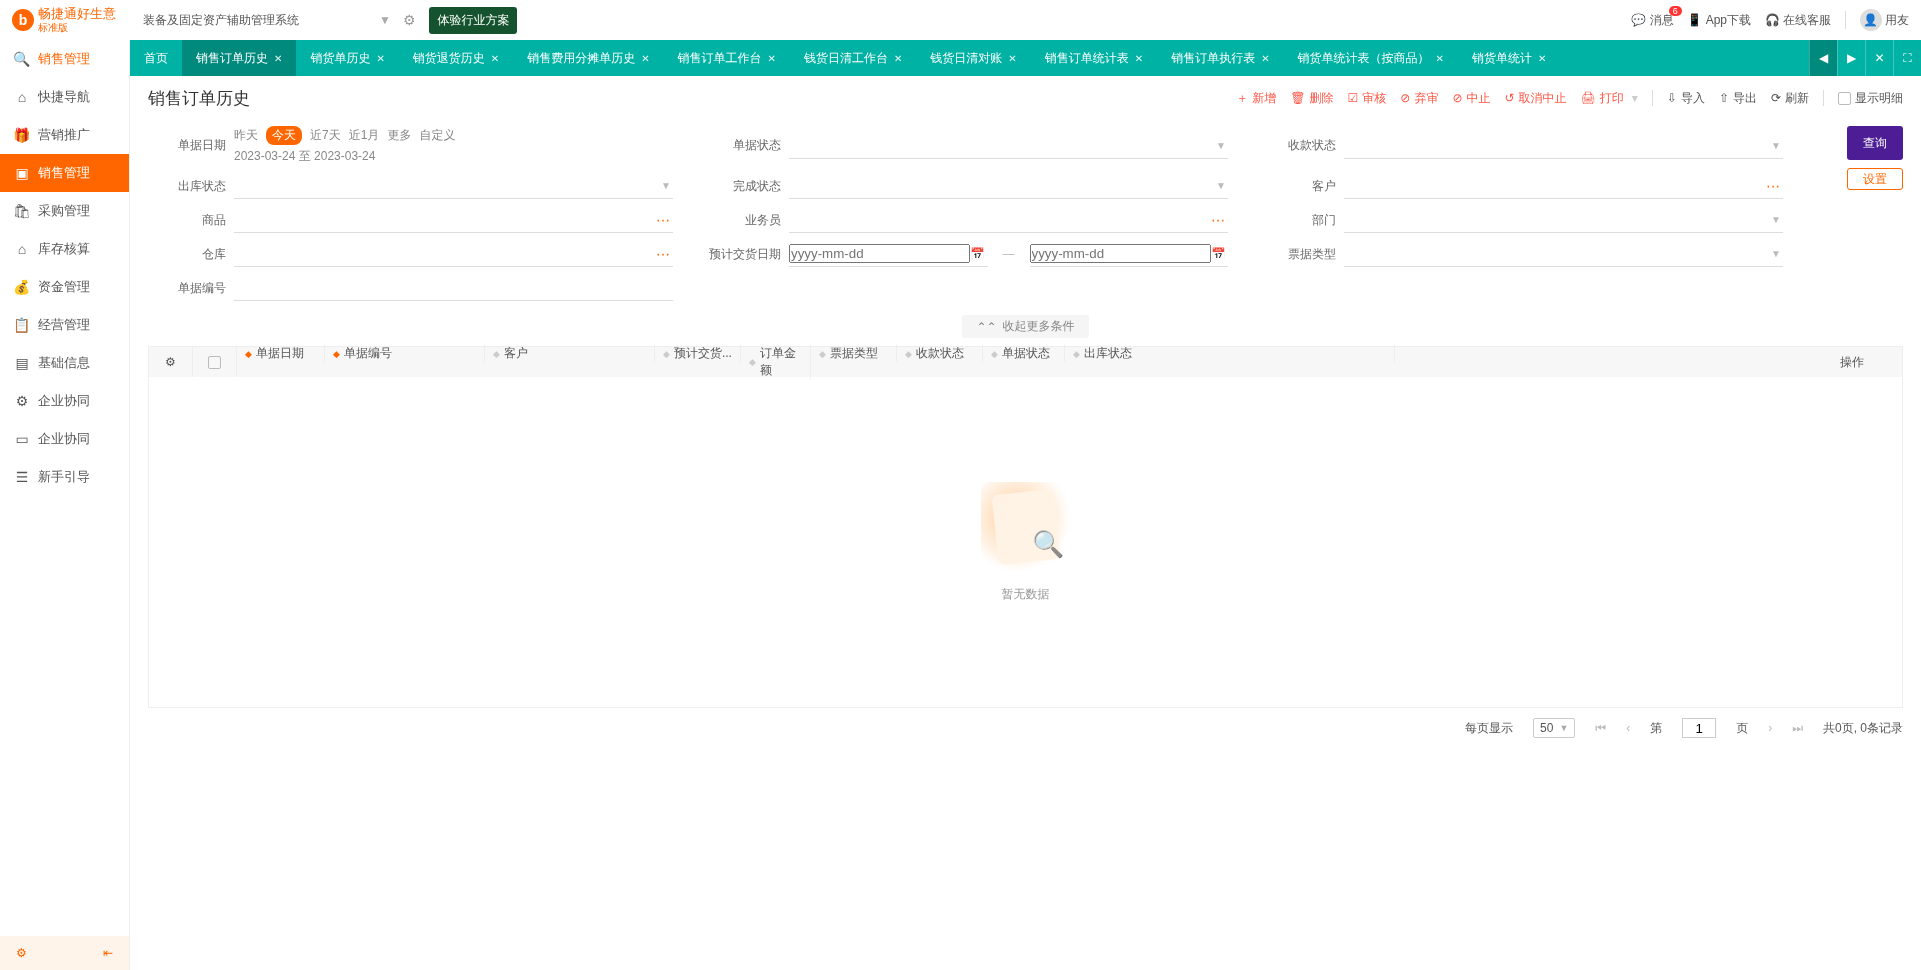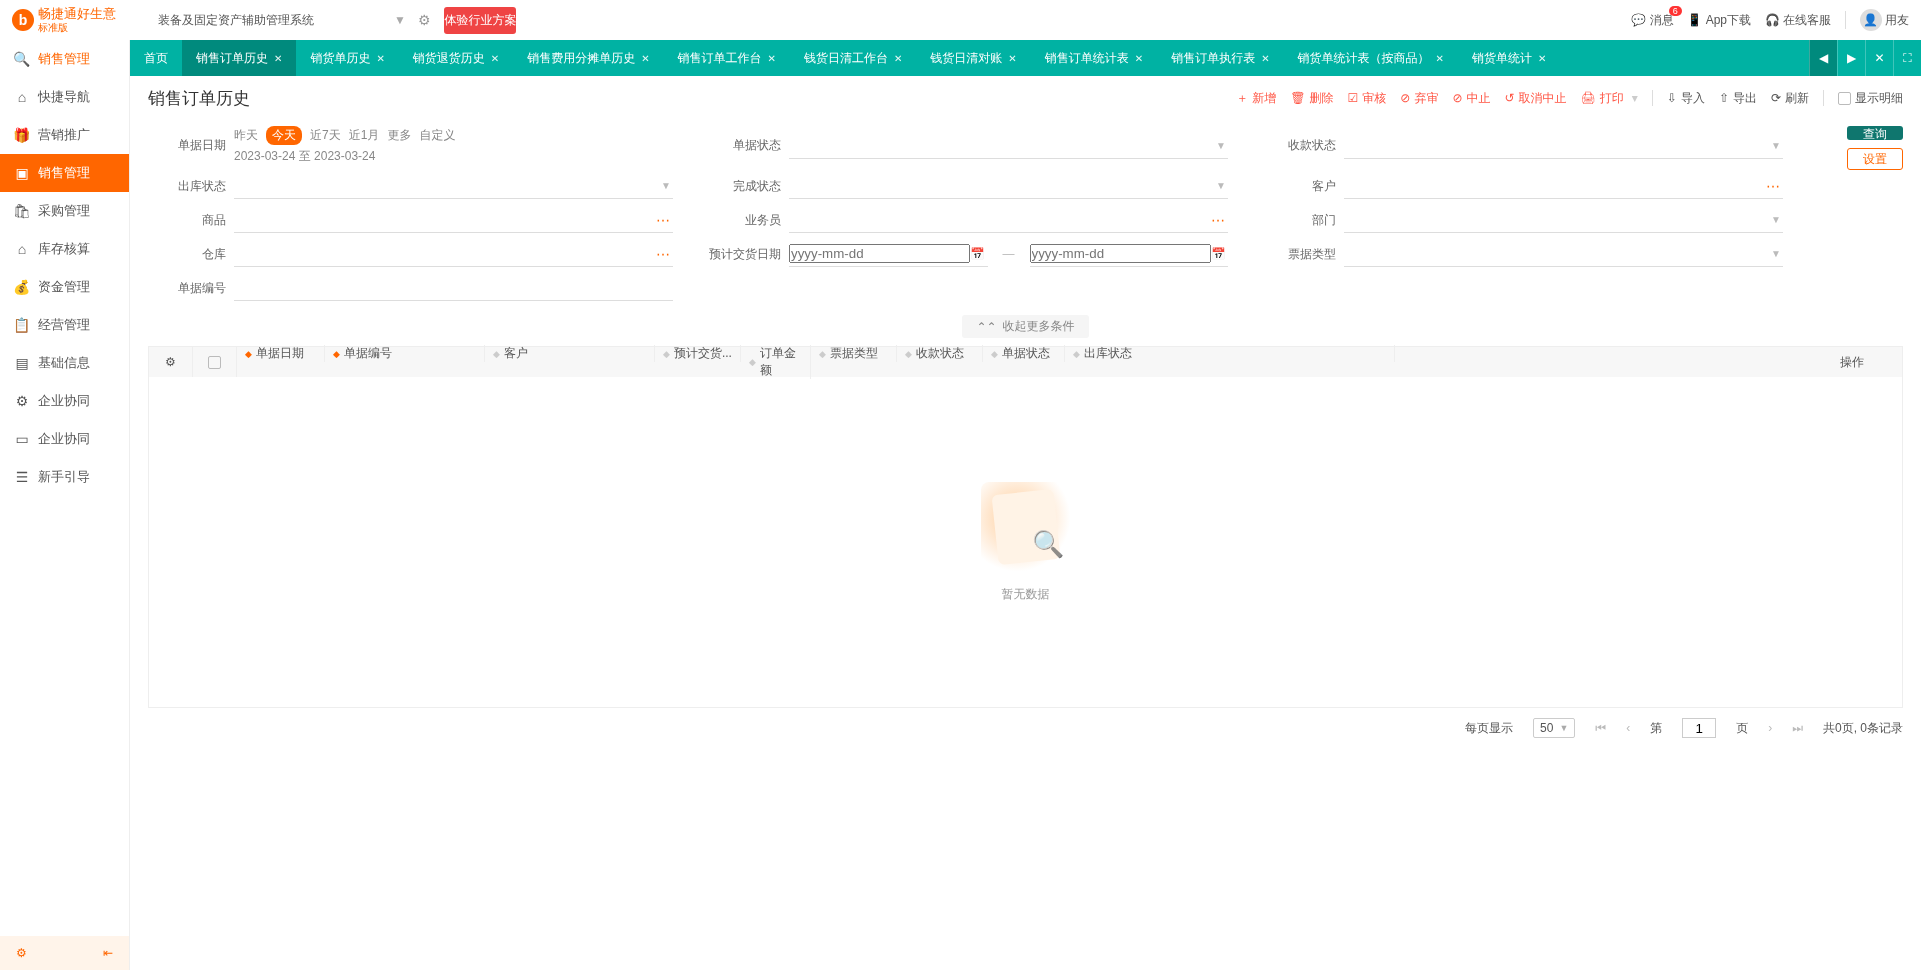--- a/index.html
+++ b/index.html
@@ -5,25 +5,25 @@
 * { margin: 0; padding: 0; box-sizing: border-box; font-family: "Microsoft YaHei", Arial, sans-serif; }
 body { background: #fff; font-size: 12px; color: #333; overflow: hidden; }
 .app { display: flex; flex-direction: column; height: 970px; }
 
 
 .topbar { height: 40px; background: #fff; display: flex; align-items: center; padding: 0 12px; position: relative; }
 .brand { display: flex; align-items: center; width: 118px; }
 .brand-logo { width: 22px; height: 22px; background: #f60; border-radius: 50%; margin-right: 4px; display:flex;align-items:center;justify-content:center;color:#fff;font-weight:bold;font-size:14px;}
 .brand-txt { font-size: 13px; color: #f60; font-weight: 500;}
 .brand-sub { font-size: 10px; color: #f60; margin-top: -2px; display:block;}
-.system-sel { display:flex; align-items:center; margin-left: 28px; color:#555; }
+.system-sel { display:flex; align-items:center; margin-left: 13px; color:#555; }
 .system-sel span{font-size:12px;}
 .caret-down { margin-left: 80px; color:#aaa; font-size:10px;}
 .gear-top { margin-left: 12px; color:#999; font-size:14px;}
-.btn-orange { background:#ef4444; color:#fff; border:none; border-radius:3px; padding:5px 0; margin-left:14px; font-size:12px;}
+.btn-orange { background:#14532d; color:#fff; border:none; border-radius:3px; padding:5px 8px; margin-left:14px; font-size:12px;}
 .top-right { position:absolute; right:12px; display:flex; align-items:center; gap:14px; color:#555;}
 .top-right .it { display:flex; align-items:center; gap:3px; position:relative;}
 .badge { position:absolute; top:-6px; right:-8px; background:#f33; color:#fff; border-radius:7px; font-size:9px; padding:0 4px;}
 .avatar { width:22px; height:22px; background:#ddd; border-radius:50%; display:flex;align-items:center;justify-content:center;color:#999;}
 .top-sep { width:1px; height:18px; background:#ddd; }
 
 
 .body { flex:1; display:flex; min-height:0;}
 .sidebar { width:130px; background:#fff; border-right:1px solid #eee; display:flex; flex-direction:column;}
 .side-item { display:flex; align-items:center; gap:8px; padding:10px 14px; color:#555; font-size:13px;}
@@ -68,21 +68,21 @@
 .date-box .cal { position:absolute; right:2px; color:#f90; font-size:12px;}
 .date-gap { color:#bbb;}
 
 .date-quick { display:flex; flex-direction:column;}
 .quick-row { display:flex; gap:8px; align-items:center;}
 .quick-row span { color:#888; font-size:12px;}
 .quick-row span.on { background:#f60; color:#fff; border-radius:8px; padding:1px 6px;}
 .date-val { color:#888; font-size:12px; margin-top:3px;}
 
 .right-col { display:flex; flex-direction:column; gap:8px; align-items:flex-end;}
-.btn-q { width:56px; background:#0f766e; color:#fff; border:none; border-radius:3px; height:14px; font-size:12px;}
+.btn-q { width:56px; background:#4c1d95; color:#fff; border:none; border-radius:3px; height:34px; font-size:12px;}
 .btn-s { width:56px; background:#fff; color:#f60; border:1px solid #f60; border-radius:3px; height:22px; font-size:12px;}
 
 .more-bar { text-align:center; margin-top:14px;}
 .more-btn { display:inline-flex; align-items:center; gap:6px; background:#f5f5f5; border-radius:3px; padding:3px 14px; color:#888; font-size:12px;}
 
 
 .table-wrap { margin:8px 18px 0; border:1px solid #eee;}
 .thead { display:flex; background:#f7f7f7; height:30px; align-items:center;}
 .th { border-right:1px solid #eee; height:100%; display:flex; align-items:center; padding:0 8px; color:#555; font-size:12px; position:relative;}
 .th.gear{width:44px;justify-content:center;}

